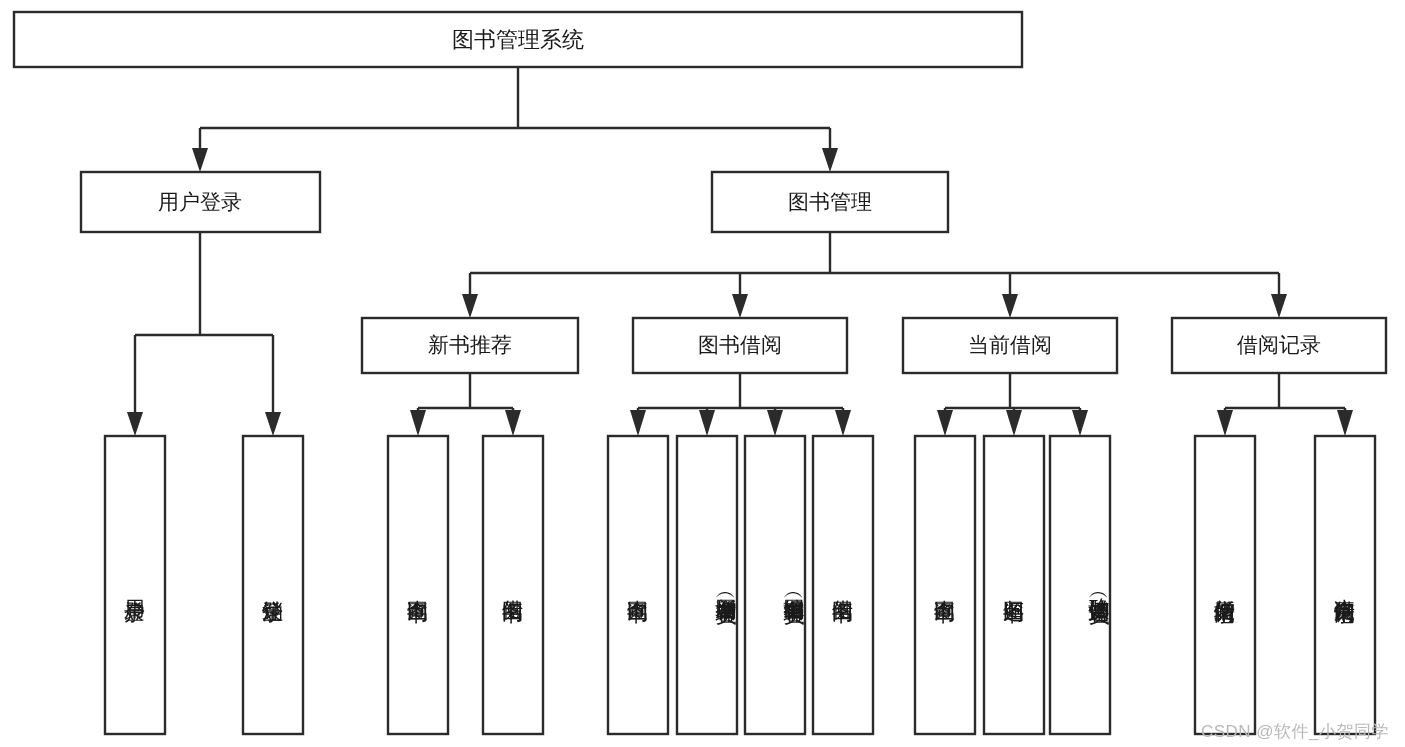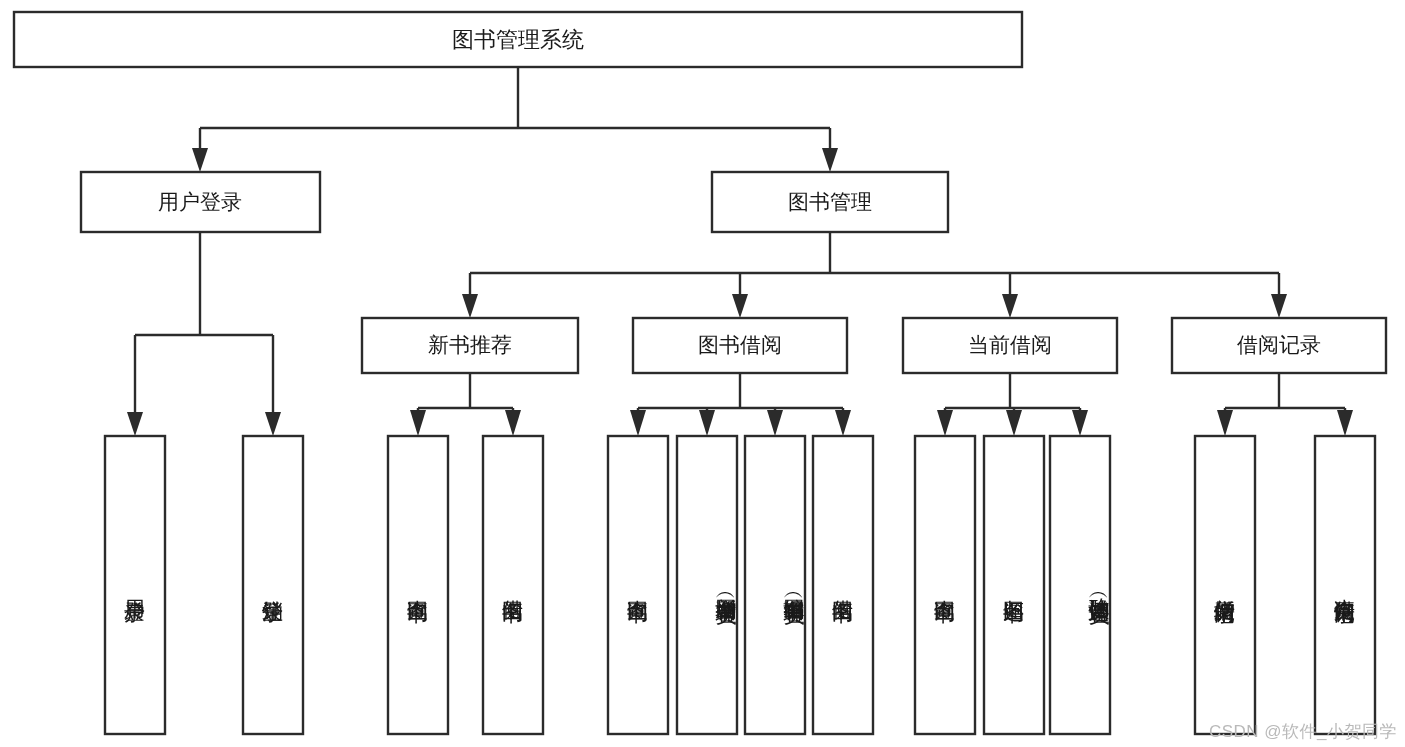--- a/index.html
+++ b/index.html
@@ -67,21 +67,21 @@
     font-size: 21px;
     line-height: 1.0;
     color: #1a1a1a;
     letter-spacing: 1px;
     white-space: nowrap;
     pointer-events: none;
     user-select: none;
   }
   .watermark {
     position: absolute;
-    right: 8px;
+    right: 16px;
     bottom: 4px;
     font-family: "Liberation Sans", "DejaVu Sans", sans-serif;
     font-size: 17px;
     color: #b9b9b9;
     letter-spacing: 0.5px;
     white-space: nowrap;
     user-select: none;
   }
 </style>
 </head>

